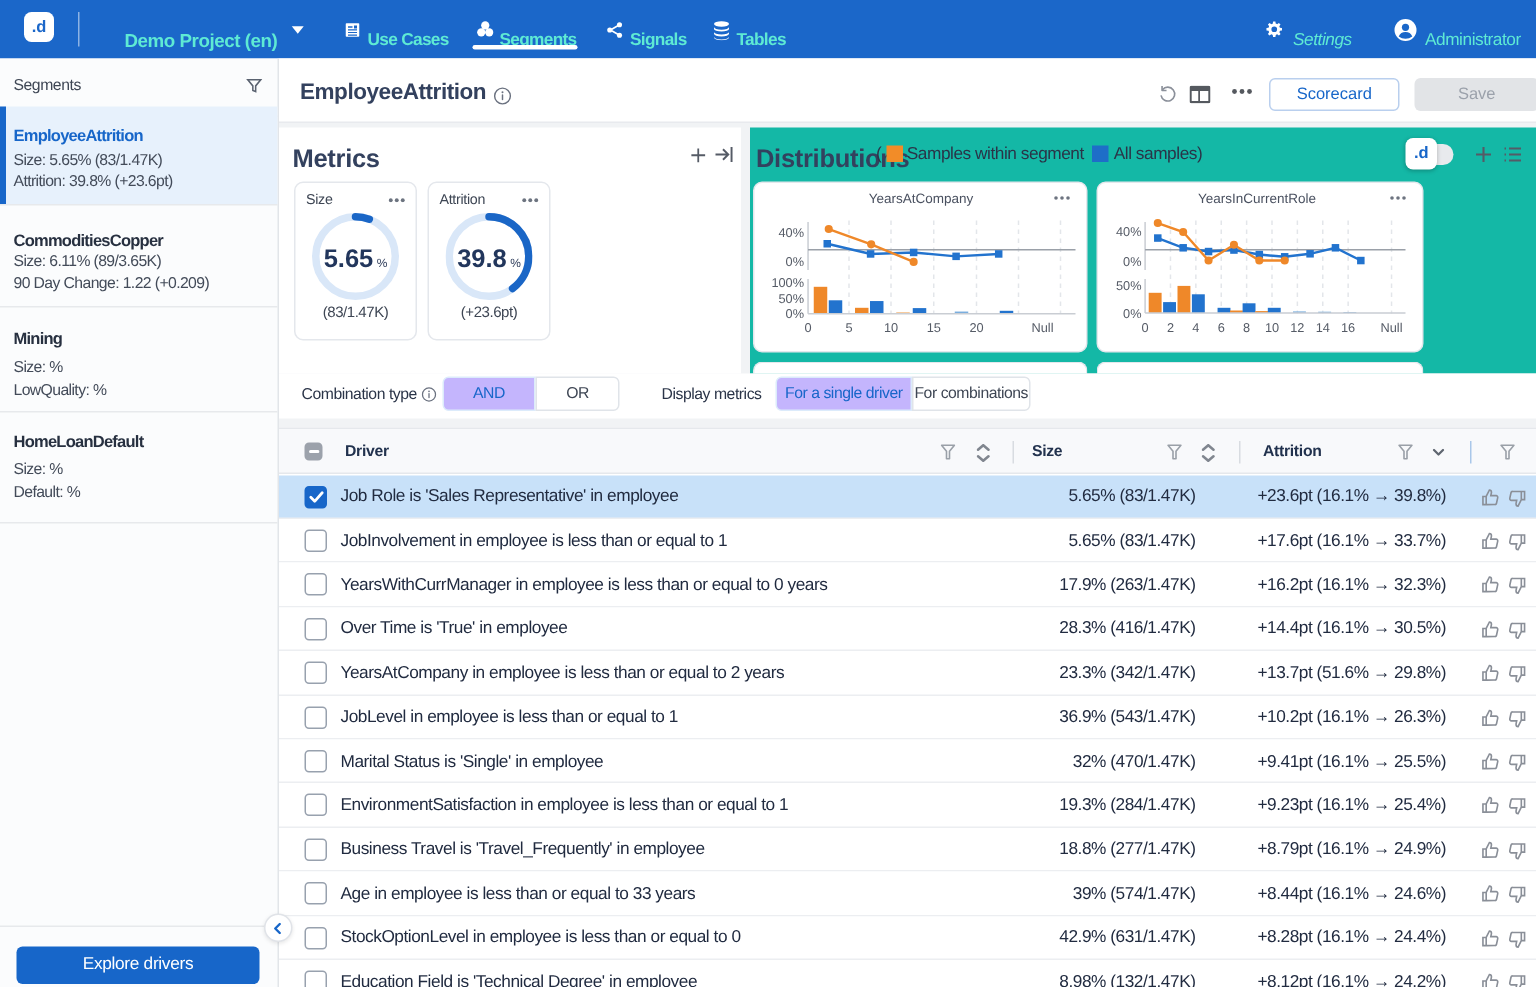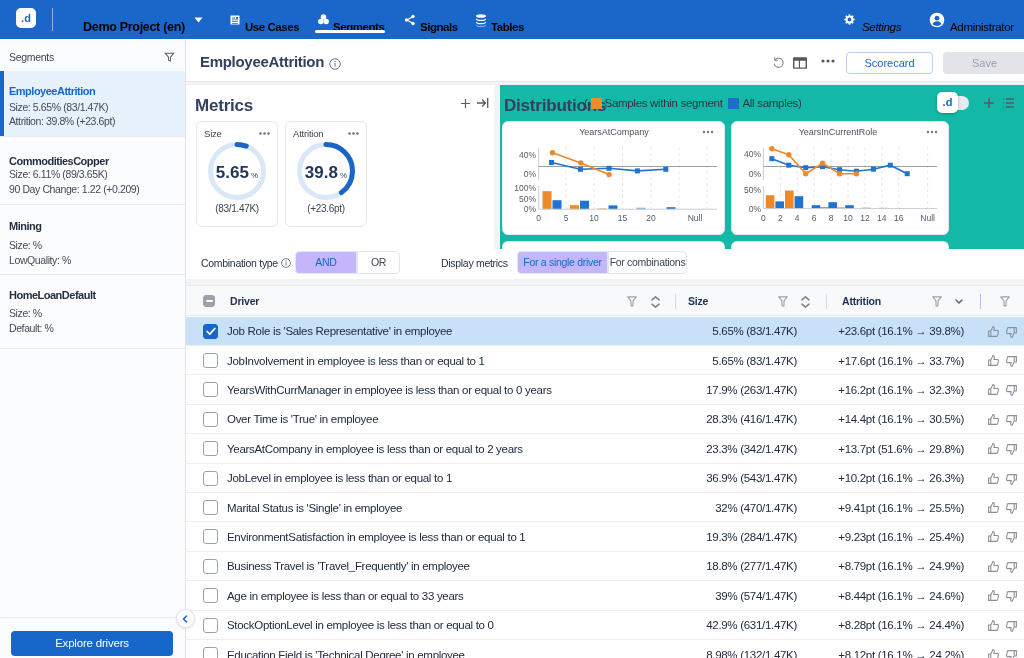--- a/index.html
+++ b/index.html
@@ -4,21 +4,21 @@
 <style>
 * { margin:0; padding:0; box-sizing:border-box; }
 html,body { width:1024px; height:658px; overflow:hidden; font-family:"Liberation Sans",sans-serif; }
 .abs { position:absolute; }
 body { position:relative; background:#fff; }
 
 
 #nav { position:absolute; left:0; top:0; width:1024px; height:39px; background:#1b67c9; color:#fff; }
 #nav .logo { position:absolute; left:16px; top:8px; width:20px; height:20px; background:#fff; border-radius:5px; color:#1b67c9; font-weight:bold; font-size:11px; text-align:center; line-height:21px; }
 #nav .vdiv { position:absolute; left:52px; top:8px; width:1px; height:23px; background:rgba(255,255,255,0.5); }
-.navitem { position:absolute; top:0; height:53px; display:flex; align-items:center; font-size:11.5px; font-weight:bold; color:#000000; white-space:nowrap; letter-spacing:-0.45px; }
+.navitem { position:absolute; top:0; height:53px; display:flex; align-items:center; font-size:11.5px; font-weight:bold; color:#5eead4; white-space:nowrap; letter-spacing:-0.45px; }
 #nav svg { display:block; }
 #tab-seg-underline { position:absolute; left:315px; top:30px; width:70px; height:2.5px; background:#fff; border-radius:2px; }
 
 
 #sidebar { position:absolute; left:0; top:39px; width:186px; height:619px; background:#fbfcfd; border-right:1px solid #e2e5e9; }
 #sidebar .t { position:absolute; left:9px; top:12px; font-size:10.5px; color:#3e4654; letter-spacing:-0.3px; }
 .sbline { position:absolute; left:0; width:185px; height:1px; background:#e7e9ec; }
 #sb1bg { position:absolute; left:0; top:32px; width:185px; height:65px; background:#e7f1fc; border-left:4px solid #1766c9; }
 .sbti { position:absolute; left:9px; font-size:11px; font-weight:bold; color:#273040; letter-spacing:-0.5px; }
 .sbdet { position:absolute; left:9px; font-size:10.5px; color:#434b59; letter-spacing:-0.4px; }
@@ -337,21 +337,21 @@
   </div>
 
   <div id="toolbar">
     <div class="lab" style="left:15px;">Combination type</div>
     <svg class="ic" style="left:95px;top:9px;" width="10" height="10" viewBox="0 0 16 16" fill="none" stroke="#6b7280" stroke-width="1.4">
         <circle cx="8" cy="8" r="7"></circle>
         <path d="M8 7.2 v4" stroke-linecap="round"></path>
         <circle cx="8" cy="4.6" r="0.9" fill="#6b7280" stroke="none"></circle>
       </svg>
     <div class="segbtn on" style="left:109px;width:62px;border-radius:4px 0 0 4px;">AND</div>
-    <div class="segbtn" style="left:171px;width:43px;border-radius:0 4px 4px 0;">OR</div>
+    <div class="segbtn" style="left:171px;width:56px;border-radius:0 4px 4px 0;">OR</div>
     <div class="lab" style="left:255px;">Display metrics</div>
     <div class="segbtn on" style="left:331px;width:91px;border-radius:4px 0 0 4px;">For a single driver</div>
     <div class="segbtn" style="left:422px;width:79px;border-radius:0 4px 4px 0;">For combinations</div>
   </div>
 
   <div id="table">
     <div id="thead">
       <div class="cb" style="left:17px;top:9px;width:12px;height:12px;background:#9ca2ab;border-color:#9ca2ab;">
           <svg style="display:block;margin:4px 0 0 1.5px;" width="7" height="2" viewBox="0 0 7 2">
             <rect width="7" height="2" rx="1" fill="#fff"></rect>

